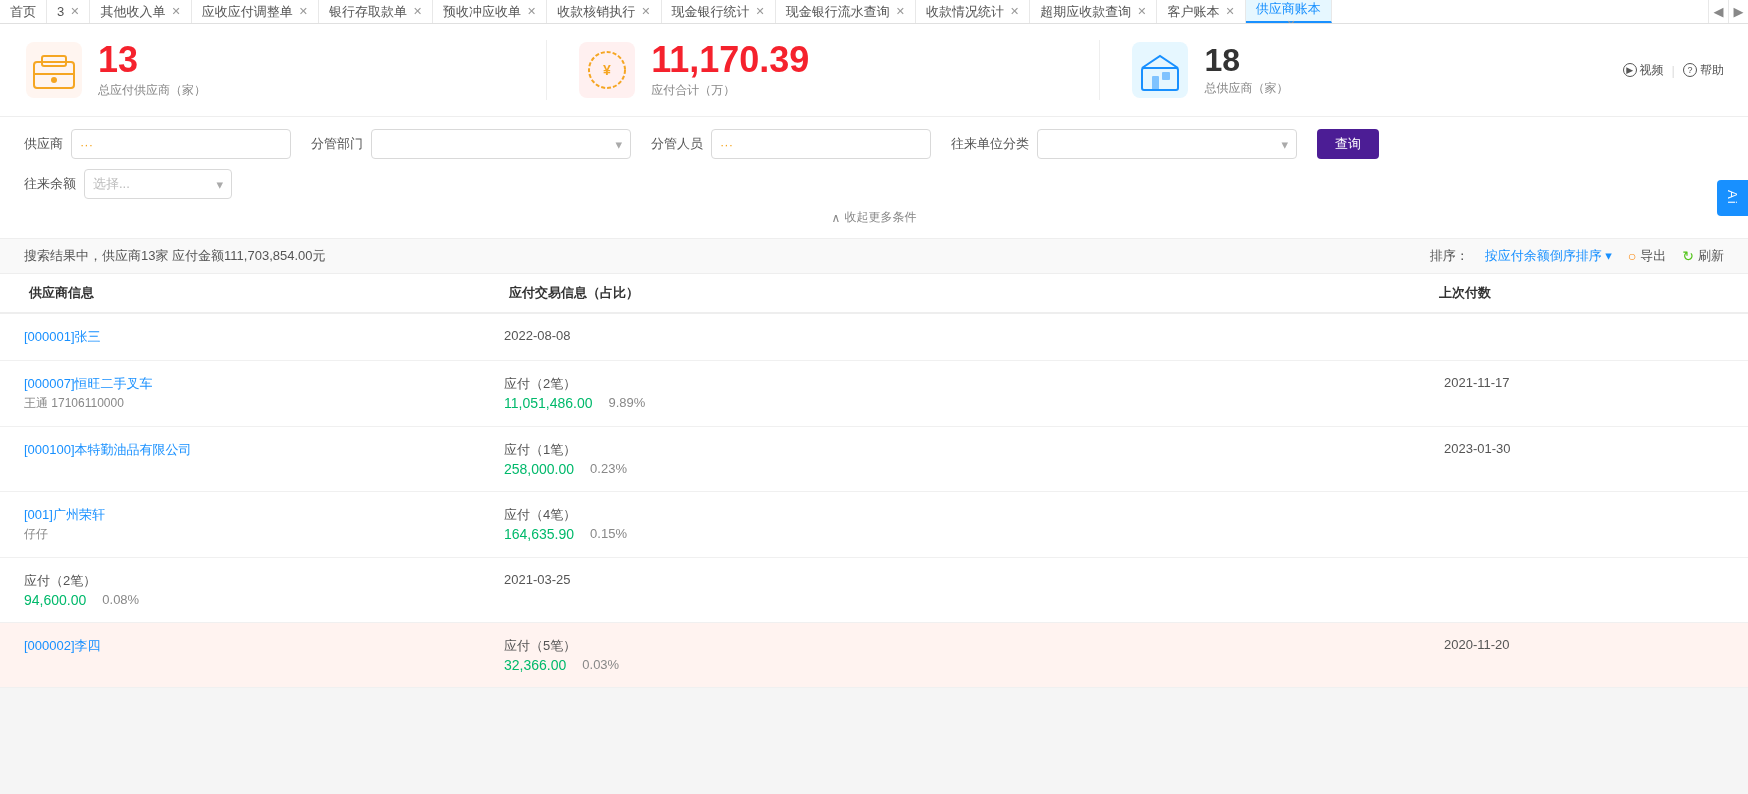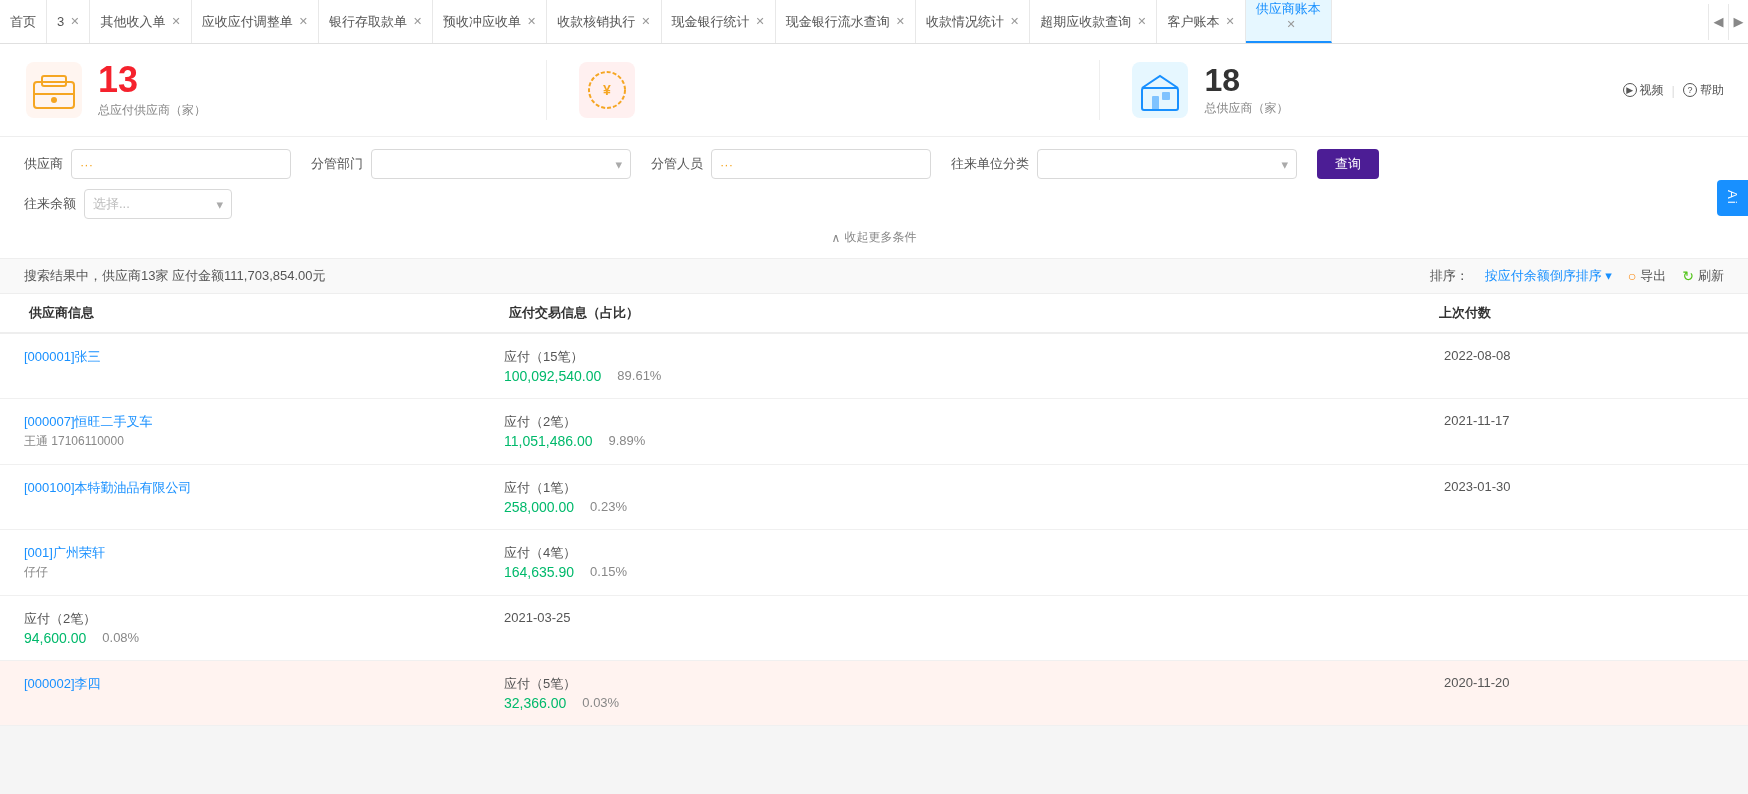--- a/index.html
+++ b/index.html
@@ -1,19 +1,19 @@
 <!DOCTYPE html>
 <html><head>
   <meta charset="utf-8">
   <style>
     * { box-sizing: border-box; margin: 0; padding: 0; }
     body { font-family: "Microsoft YaHei", "PingFang SC", Arial, sans-serif; font-size: 13px; background: #f5f5f5; color: #333; min-width: 1748px; }
 
     
-    .top-nav { display: flex; align-items: center; background: #fff; border-bottom: 1px solid #e0e0e0; height: 44px; overflow: hidden; }
+    .top-nav { display: flex; align-items: center; background: #fff; border-bottom: 1px solid #e0e0e0; height: 24px; overflow: hidden; }
     .nav-tab { display: flex; align-items: center; padding: 0 10px; height: 100%; border-right: 1px solid #e8e8e8; white-space: nowrap; cursor: pointer; font-size: 13px; color: #555; flex-shrink: 0; }
     .nav-tab.active { background: #e6f7ff; color: #1890ff; border-bottom: 2px solid #1890ff; flex-direction: column; }
     .nav-tab .close-btn { margin-left: 6px; color: #999; font-size: 11px; cursor: pointer; }
     .nav-arrows { display: flex; align-items: center; margin-left: auto; }
     .nav-arrow { width: 20px; height: 36px; display: flex; align-items: center; justify-content: center; cursor: pointer; color: #888; border-left: 1px solid #e8e8e8; }
 
     
     .stats-banner { display: flex; background: #fff; padding: 16px 24px; align-items: center; border-bottom: 1px solid #eee; position: relative; }
     .stat-block { display: flex; align-items: center; gap: 14px; flex: 1; }
     .stat-icon { width: 60px; height: 60px; display: flex; align-items: center; justify-content: center; }
@@ -144,20 +144,24 @@
   <div class="stat-divider"></div>
 
   <div class="stat-block">
     <div class="stat-icon">
       <svg viewBox="0 0 56 56" fill="none" xmlns="http://www.w3.org/2000/svg">
         <rect width="56" height="56" rx="8" fill="#fff0f0"></rect>
         <circle cx="28" cy="28" r="18" fill="none" stroke="#f5a623" stroke-width="2" stroke-dasharray="4 2"></circle>
         <text x="28" y="33" text-anchor="middle" font-size="14" fill="#f5a623" font-weight="bold">¥</text>
       </svg>
     </div>
+    <div class="stat-content">
+      <div class="stat-number">11,170.39</div>
+      <div class="stat-label">应付合计（万）</div>
+    </div>
   </div>
 
   <div class="stat-divider"></div>
 
   <div class="stat-block">
     <div class="stat-icon">
       <svg viewBox="0 0 56 56" fill="none" xmlns="http://www.w3.org/2000/svg">
         <rect width="56" height="56" rx="8" fill="#e6f7ff"></rect>
         <rect x="10" y="26" width="36" height="22" rx="2" fill="none" stroke="#1890ff" stroke-width="2"></rect>
         <path d="M10 26 L28 14 L46 26" stroke="#1890ff" stroke-width="2" fill="none"></path>
@@ -260,27 +264,20 @@
   <div class="table-header">
     <div>供应商信息</div>
     <div>应付交易信息（占比）</div>
     <div>上次付数</div>
   </div>
 
   <div class="table-row-item">
     <div>
       <a class="supplier-link">[000001]张三</a>
     </div>
-    <div class="trade-info">
-      <div class="trade-label">应付（15笔）</div>
-      <div class="trade-row">
-        <a class="trade-amount">100,092,540.00</a>
-        <span class="trade-pct">89.61%</span>
-      </div>
-    </div>
     <div class="last-pay">2022-08-08</div>
   </div>
 
   <div class="table-row-item">
     <div>
       <a class="supplier-link">[000007]恒旺二手叉车</a>
       <div class="supplier-sub">王通  17106110000</div>
     </div>
     <div class="trade-info">
       <div class="trade-label">应付（2笔）</div>

